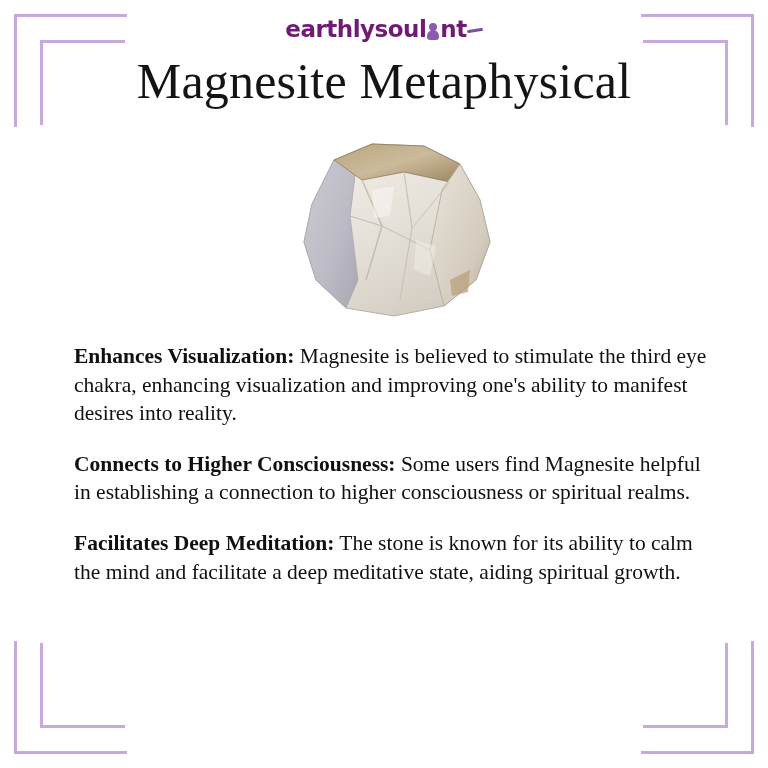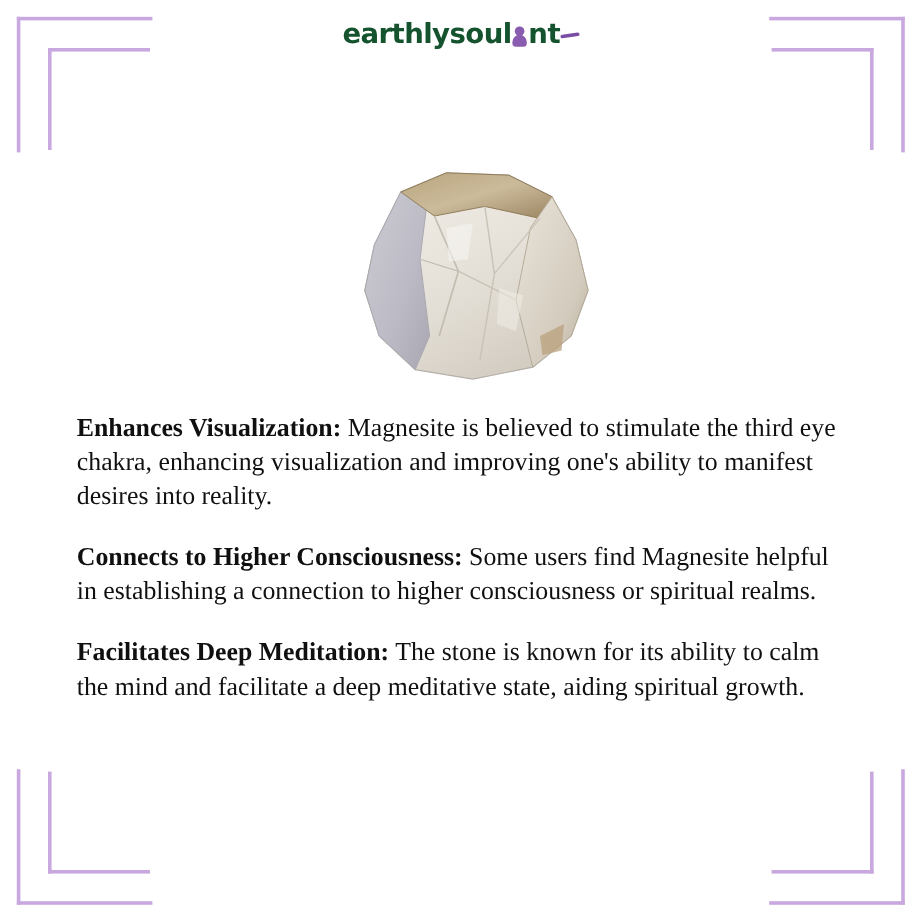--- a/index.html
+++ b/index.html
@@ -49,21 +49,21 @@
     text-align: center;
     font-family: "DejaVu Sans", sans-serif;
     font-size: 23px;
     font-weight: 700;
     letter-spacing: -0.5px;
     color: #7a4fa3;
     white-space: nowrap;
   }
   .logo .glyph {
     display: inline-block;
-    color: #14532d;
+    color: #701a75;
   }
   .logo .mark {
     display: inline-block;
     position: relative;
     width: 14px;
     height: 18px;
     vertical-align: -3px;
   }
   .logo .mark::before {
     content: "";
@@ -127,21 +127,21 @@
     position: absolute;
     top: 342px;
     left: 62px;
     width: 648px;
   }
   .para {
     font-family: "Liberation Serif", serif;
     font-size: 21.5px;
     line-height: 1.33;
     color: #101010;
-    margin: 0 0 22px 2px;
+    margin: 0 0 22px 12px;
     text-align: left;
   }
   .para:last-child { margin-bottom: 0; }
   .para .lead {
     font-weight: 700;
   }
 </style>
 </head>
 <body>
 
@@ -153,20 +153,21 @@
   <div class="corner br"></div>
   <div class="corner in-tl"></div>
   <div class="corner in-tr"></div>
   <div class="corner in-bl"></div>
   <div class="corner in-br"></div>
 
   <div class="logo">
     <span class="glyph">earthlysoul</span><span class="mark"></span><span class="glyph">n</span><span class="glyph">t</span><span class="swash"></span>
   </div>
 
+  <div class="title">Magnesite Metaphysical</div>
 
   <div class="stone-wrap">
     <svg class="stone-svg" width="260" height="196" viewBox="0 0 260 196">
       <defs>
         <linearGradient id="gLeft" x1="0" y1="0" x2="1" y2="1">
           <stop offset="0%" stop-color="#cdccd4"></stop>
           <stop offset="60%" stop-color="#bcbac4"></stop>
           <stop offset="100%" stop-color="#a9a7b2"></stop>
         </linearGradient>
         <linearGradient id="gMid" x1="0.2" y1="0" x2="0.8" y2="1">

